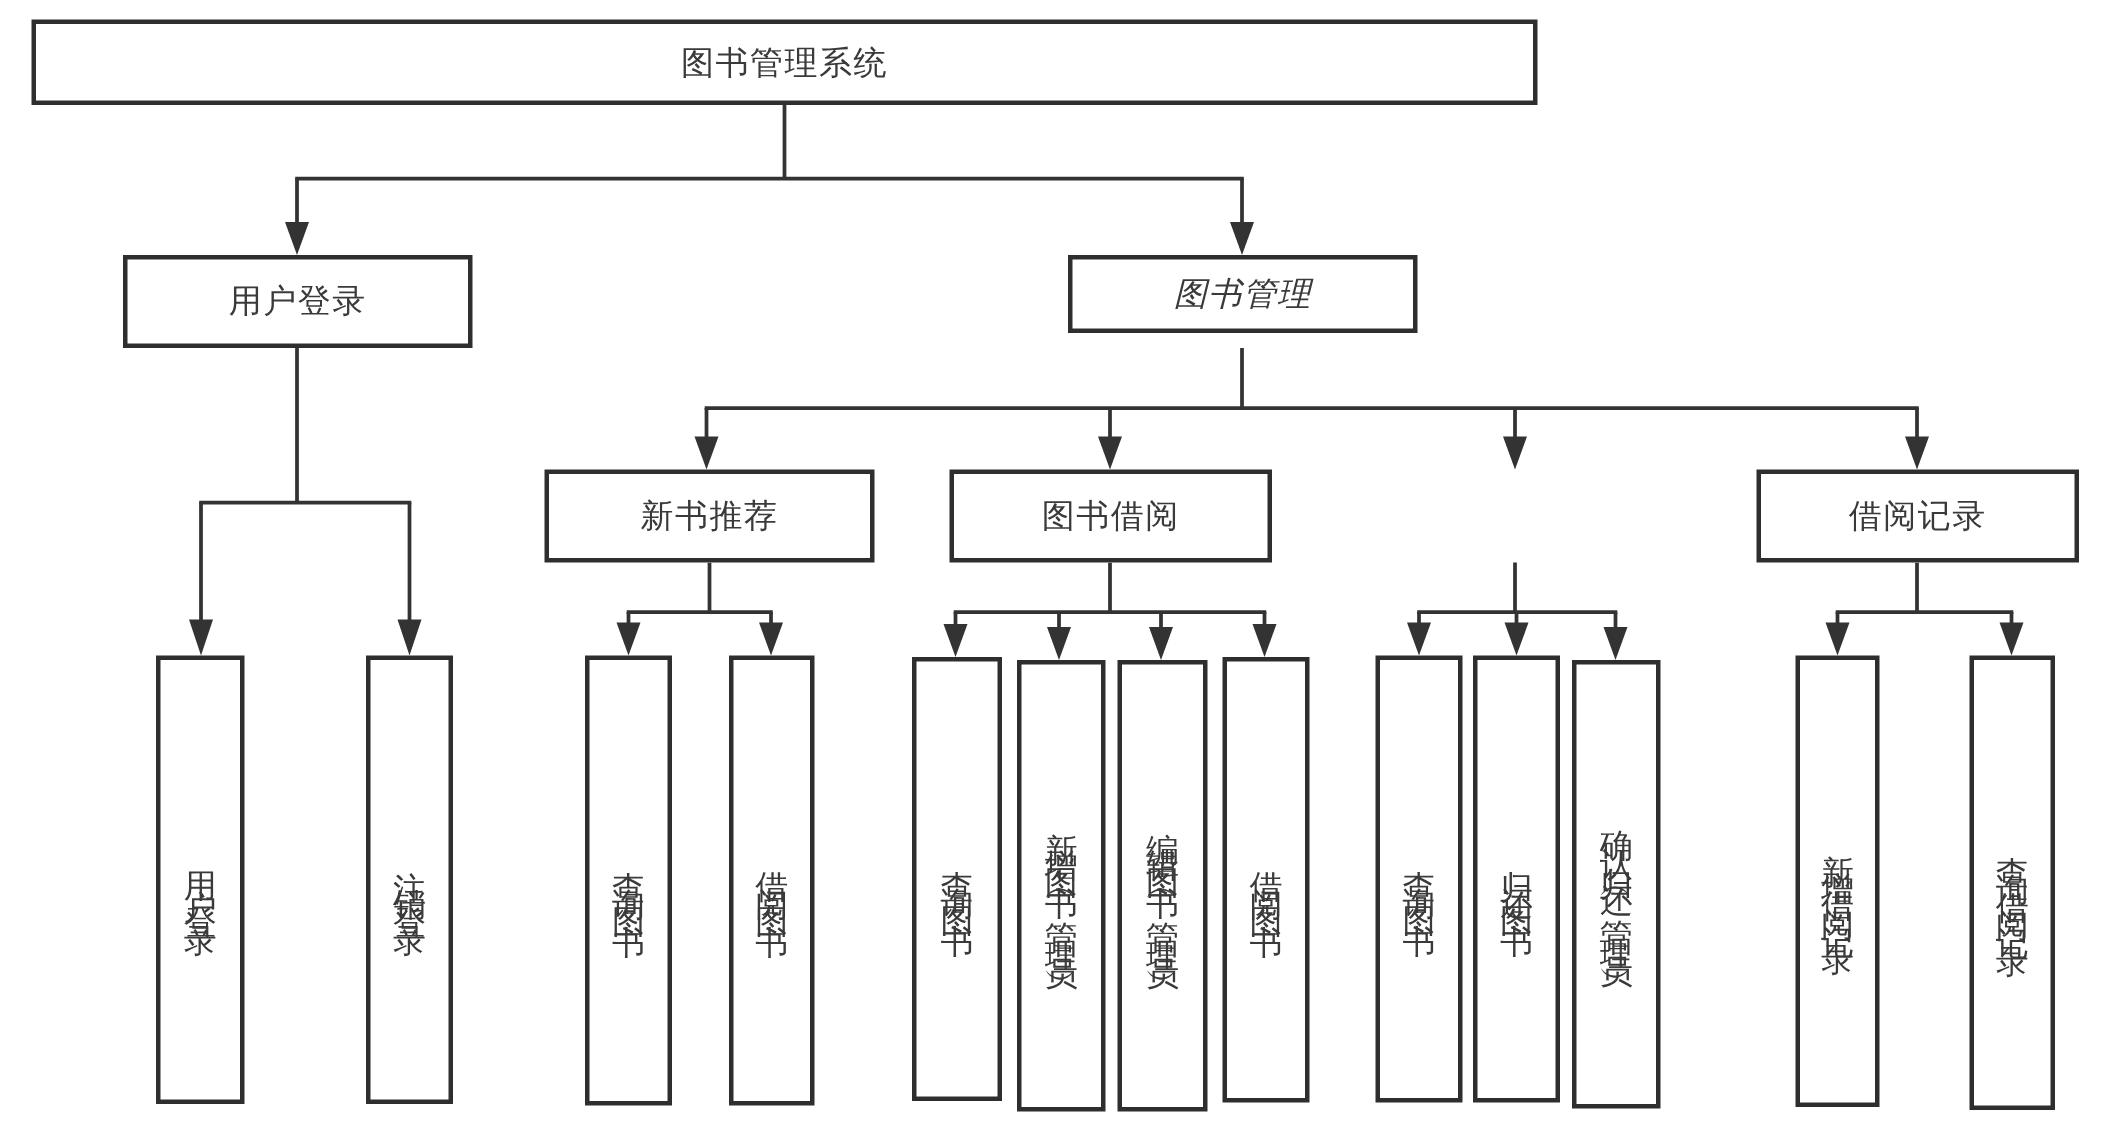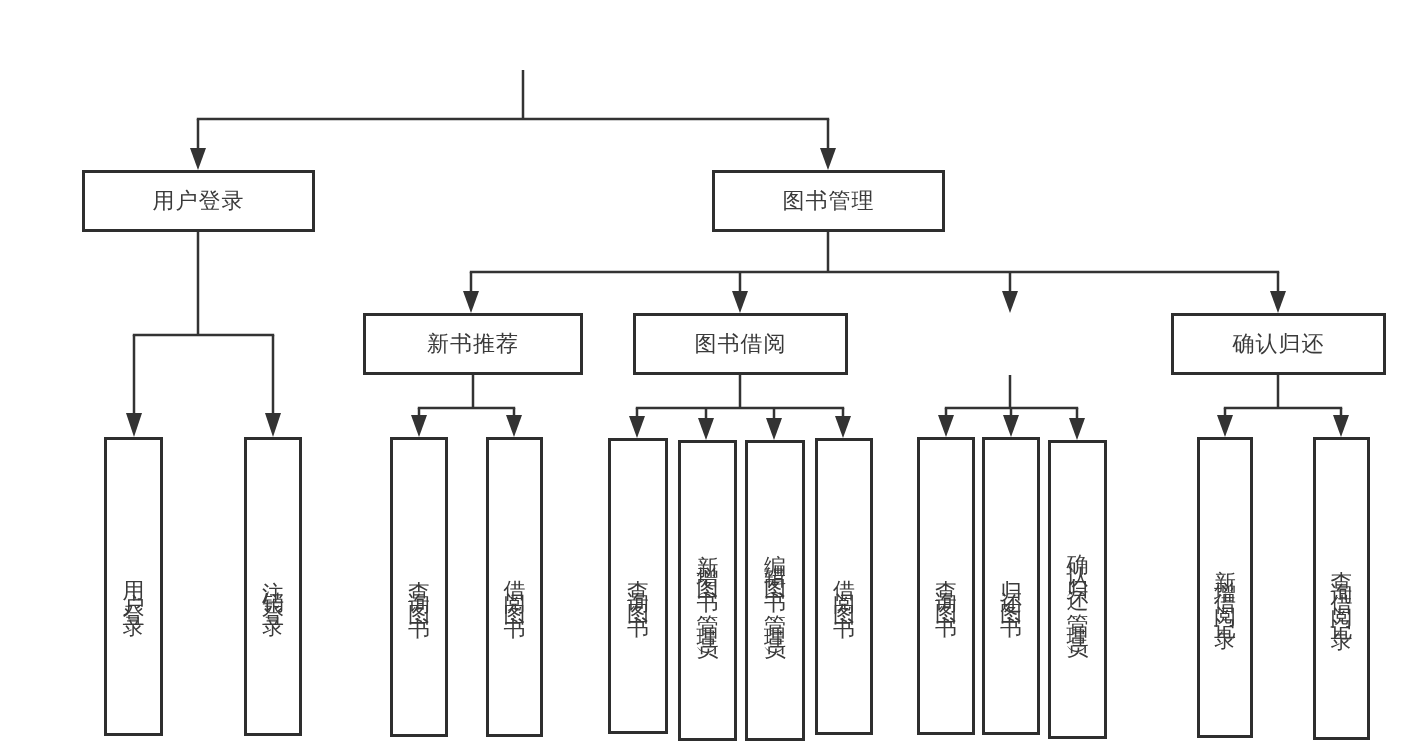--- a/index.html
+++ b/index.html
@@ -106,27 +106,28 @@
       <polygon points="766,418 782,418 774,440"></polygon>
       <polygon points="835,416 851,416 843,438"></polygon>
       <polygon points="938,415 954,415 946,437"></polygon>
       <polygon points="1003,415 1019,415 1011,437"></polygon>
       <polygon points="1069,418 1085,418 1077,440"></polygon>
       <polygon points="1217,415 1233,415 1225,437"></polygon>
       <polygon points="1333,415 1349,415 1341,437"></polygon>
     </g>
   </svg>
 
+  <div class="hbox" style="left:21px;top:13px;width:1004px;height:57px;">图书管理系统</div>
 
   <div class="hbox" style="left:82px;top:170px;width:233px;height:62px;">用户登录</div>
-  <div class="hbox" style="left:712px;top:170px;width:233px;height:62px;">图书管理</div>
+  <div class="hbox" style="left:712px;top:170px;width:233px;height:52px;font-style:italic;">图书管理</div>
 
   <div class="hbox" style="left:363px;top:313px;width:220px;height:62px;">新书推荐</div>
   <div class="hbox" style="left:633px;top:313px;width:215px;height:62px;">图书借阅</div>
-  <div class="hbox" style="left:1171px;top:313px;width:215px;height:62px;">确认归还</div>
+  <div class="hbox" style="left:1171px;top:313px;width:215px;height:62px;">借阅记录</div>
 
   <div class="vbox" style="left:104px;top:437px;width:59px;height:299px;">
     <span>用户登录</span>
   </div>
   <div class="vbox" style="left:244px;top:437px;width:58px;height:299px;">
     <span>注销登录</span>
   </div>
 
   <div class="vbox" style="left:390px;top:437px;width:58px;height:300px;">
     <span>查询图书</span>

